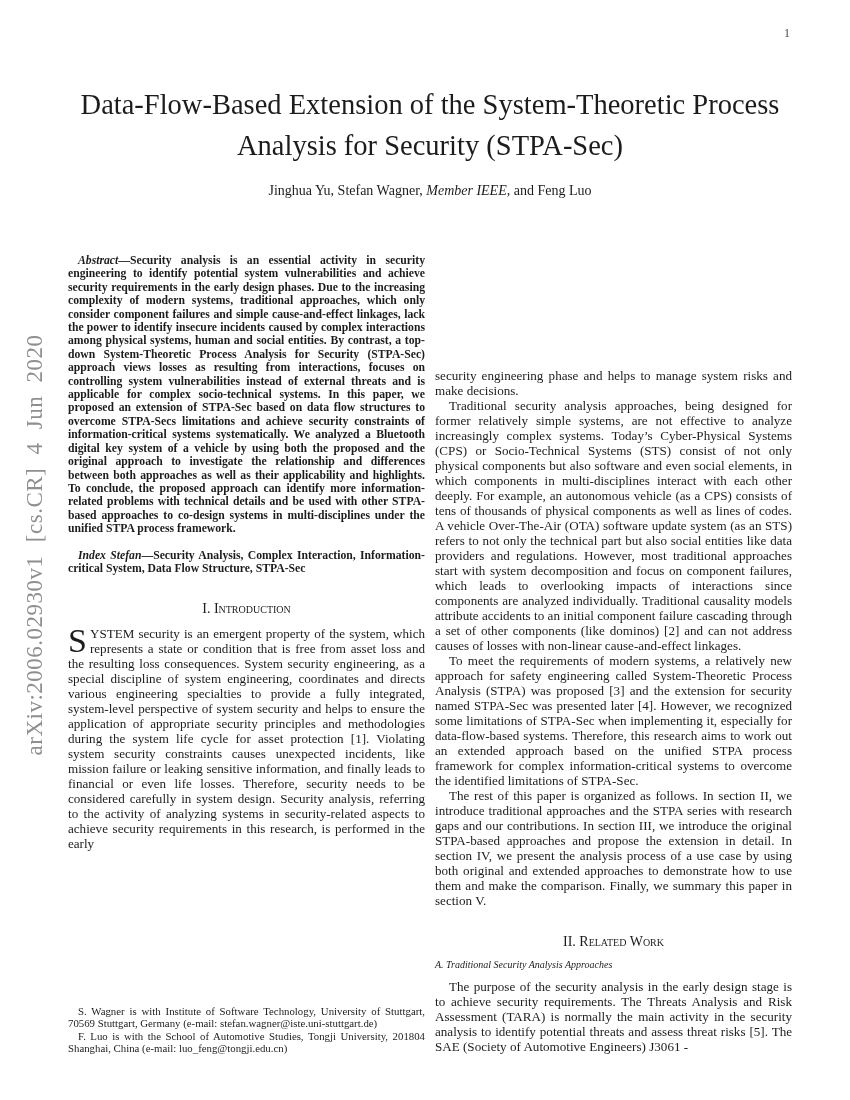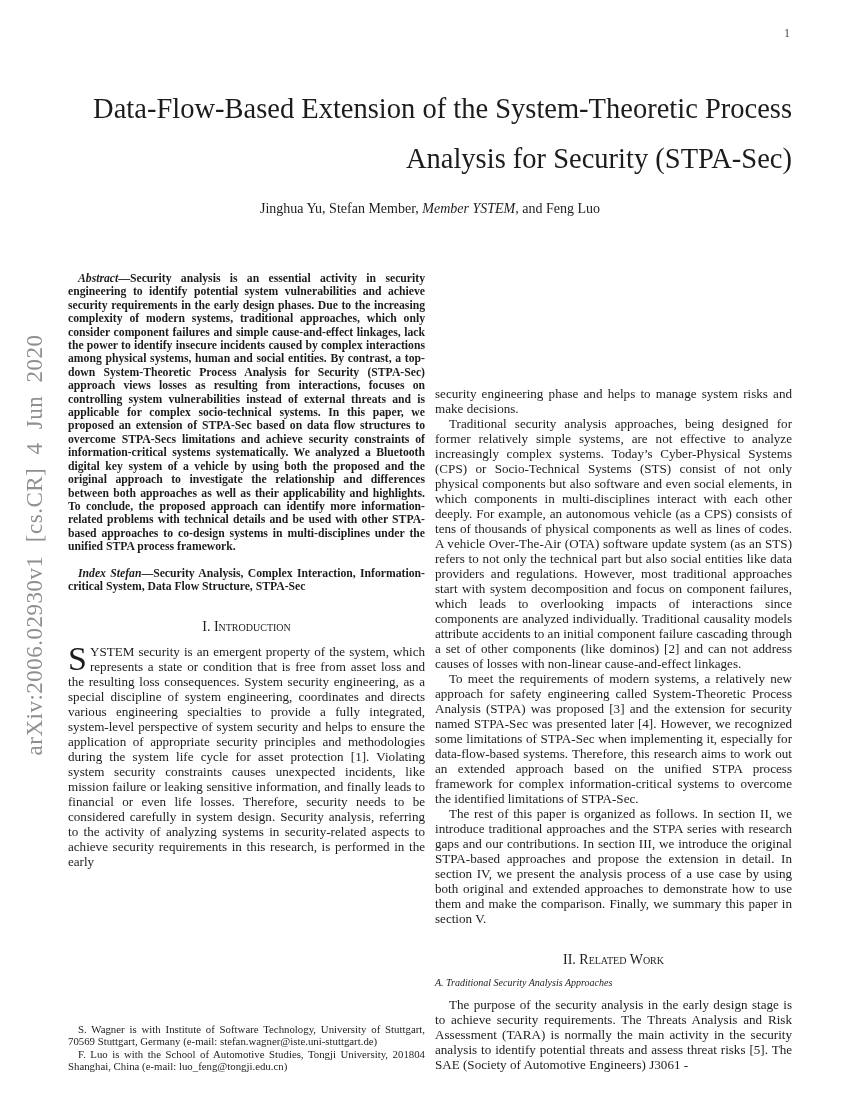--- a/index.html
+++ b/index.html
@@ -10,21 +10,21 @@
   }
   .watermark{
     position:absolute;top:545px;left:35px;
     transform:translate(-50%,-50%) rotate(-90deg);
     white-space:nowrap;font-size:23px;color:#8f8f8f;
     word-spacing:7px;letter-spacing:.5px;
   }
   .pagenum{position:absolute;top:26px;right:60px;font-size:12px;color:#4a4a4a;}
   .content{position:absolute;left:68px;top:80px;width:724px;}
   .title{
-    text-align:right;font-size:28.5px;line-height:50px;margin:4px auto 0;
+    text-align:center;font-size:28.5px;line-height:41px;margin:4px auto 0;
     font-weight:normal;
   }
   .authors{text-align:center;font-size:14px;margin-top:17px;}
   .authors .it{font-style:italic;}
   .columns{display:flex;margin-top:55px;align-items:flex-end;}
   .col-left{width:357px;margin-right:10px;display:flex;flex-direction:column;height:800px;}
   .col-right{width:357px;}
   .jp{text-align:justify;margin:0;}
   .abstract,.index-terms{font-weight:bold;font-size:11.7px;line-height:13.4px;text-indent:10px;}
   .abstract .lead,.index-terms .lead{font-style:italic;}
@@ -47,21 +47,21 @@
 <div class="page">
 
   <div class="watermark">arXiv:2006.02930v1 [cs.CR] 4 Jun 2020</div>
 
   <div class="pagenum">1</div>
 
   <div class="content">
 
     <h1 class="title">Data-Flow-Based Extension of the System-Theoretic Process Analysis for Security (STPA-Sec)</h1>
 
-    <div class="authors"><span>Jinghua Yu, Stefan Member, </span><span class="it">Member YSTEM,</span><span> and Feng Luo</span></div>
+    <div class="authors"><span>Jinghua Yu, Stefan Wagner, </span><span class="it">Member IEEE,</span><span> and Feng Luo</span></div>
 
     <div class="columns">
 
       <div class="col-left">
         <p class="jp abstract"><span class="lead">Abstract</span><span>—</span><span>Security analysis is an essential activity in security engineering to identify potential system vulnerabilities and achieve security requirements in the early design phases. Due to the increasing complexity of modern systems, traditional approaches, which only consider component failures and simple cause-and-effect linkages, lack the power to identify insecure incidents caused by complex interactions among physical systems, human and social entities. By contrast, a top-down System-Theoretic Process Analysis for Security (STPA-Sec) approach views losses as resulting from interactions, focuses on controlling system vulnerabilities instead of external threats and is applicable for complex socio-technical systems. In this paper, we proposed an extension of STPA-Sec based on data flow structures to overcome STPA-Secs limitations and achieve security constraints of information-critical systems systematically. We analyzed a Bluetooth digital key system of a vehicle by using both the proposed and the original approach to investigate the relationship and differences between both approaches as well as their applicability and highlights. To conclude, the proposed approach can identify more information-related problems with technical details and be used with other STPA-based approaches to co-design systems in multi-disciplines under the unified STPA process framework.</span></p>
 
         <p class="jp index-terms"><span class="lead">Index Stefan</span><span>—</span><span>Security Analysis, Complex Interaction, Information-critical System, Data Flow Structure, STPA-Sec</span></p>
 
         <h2 class="sec-heading">I. Introduction</h2>
 

